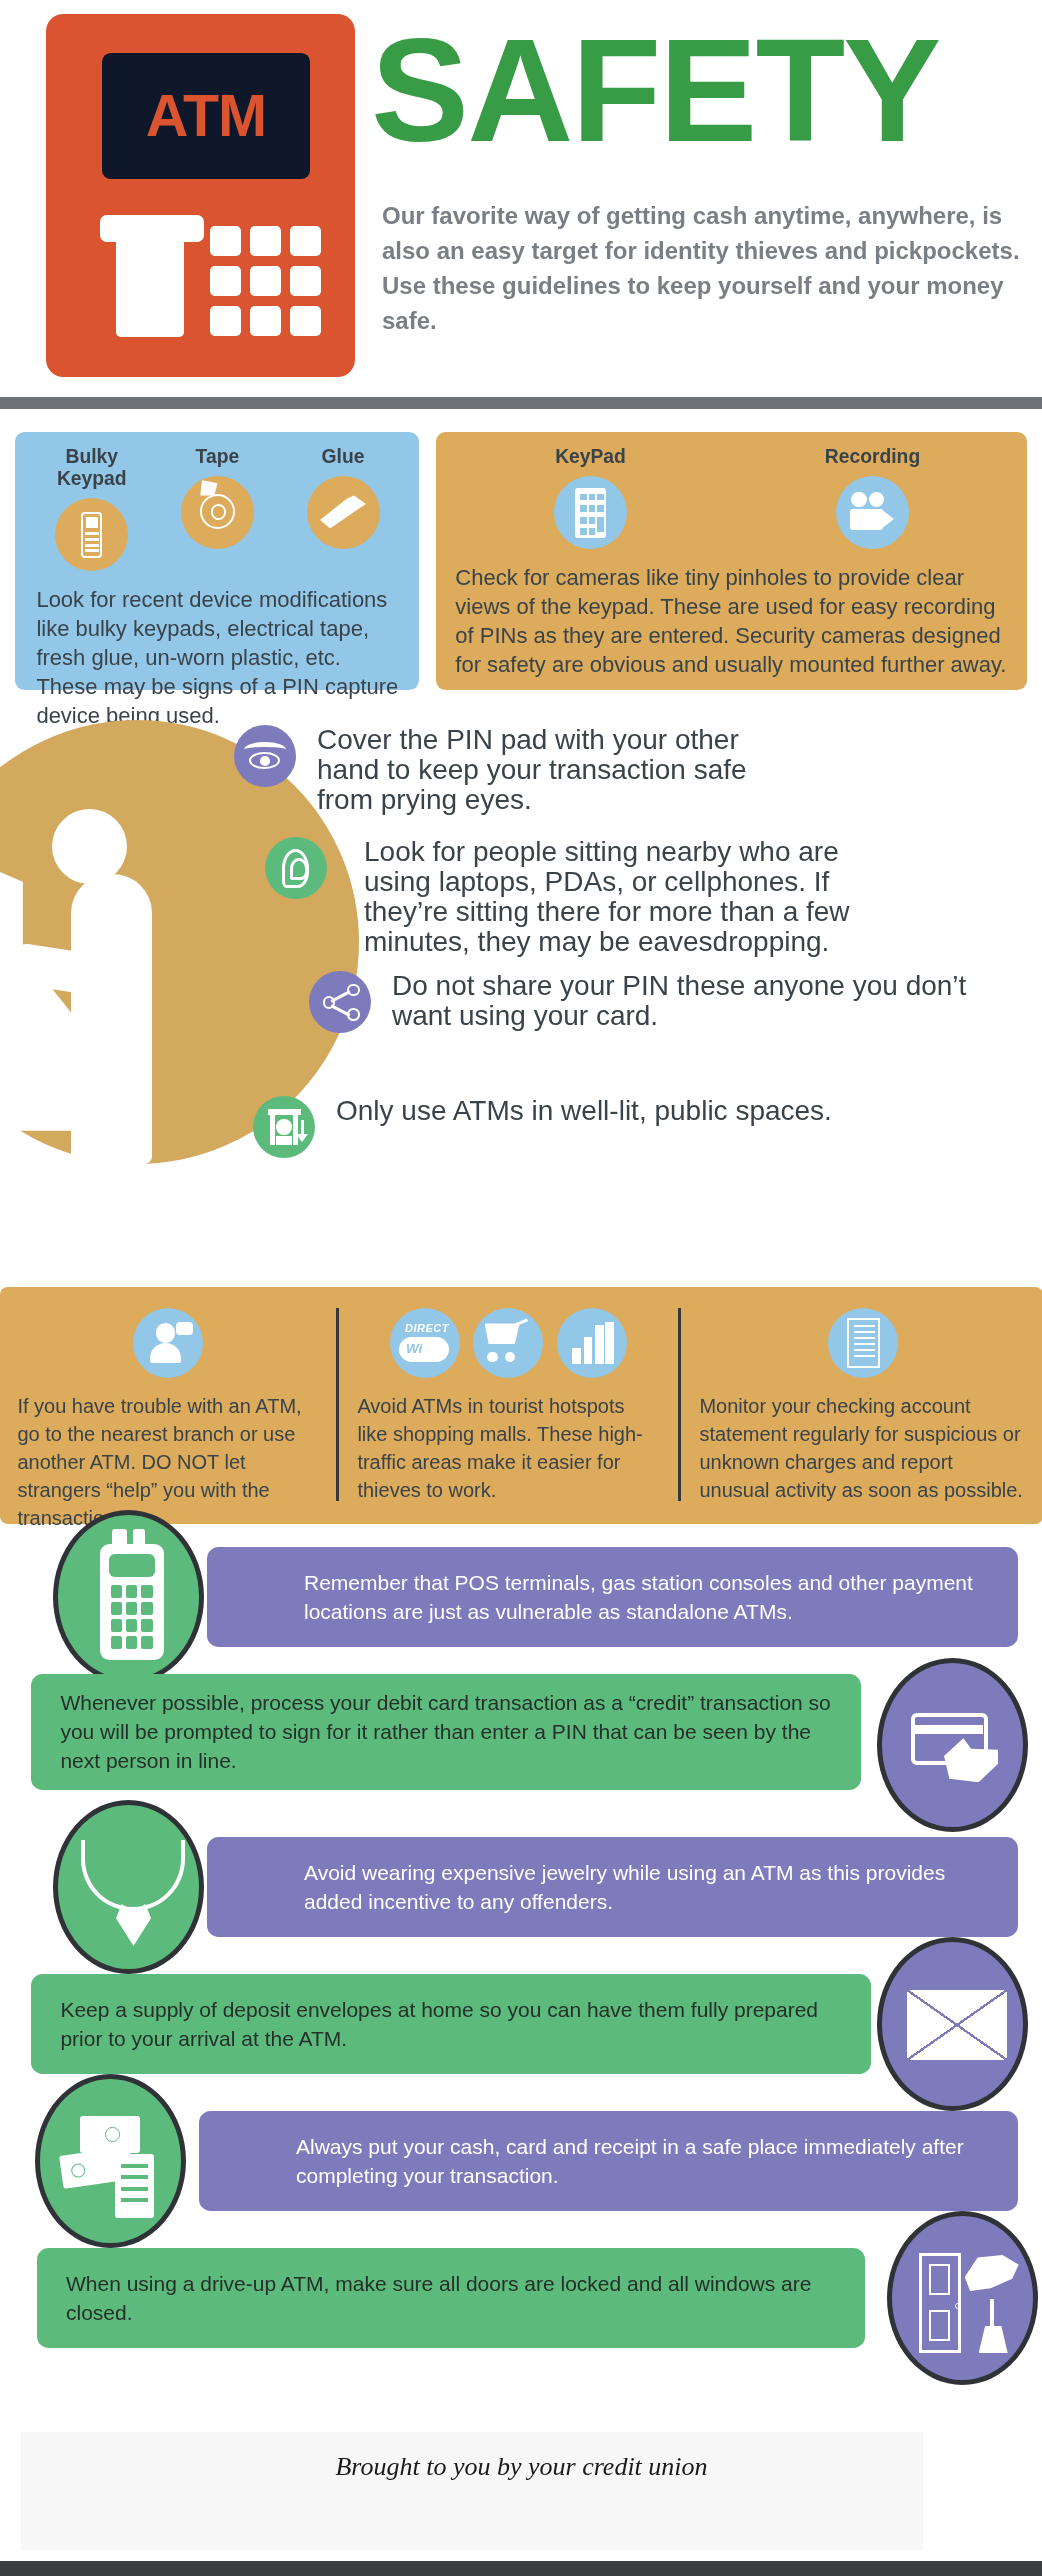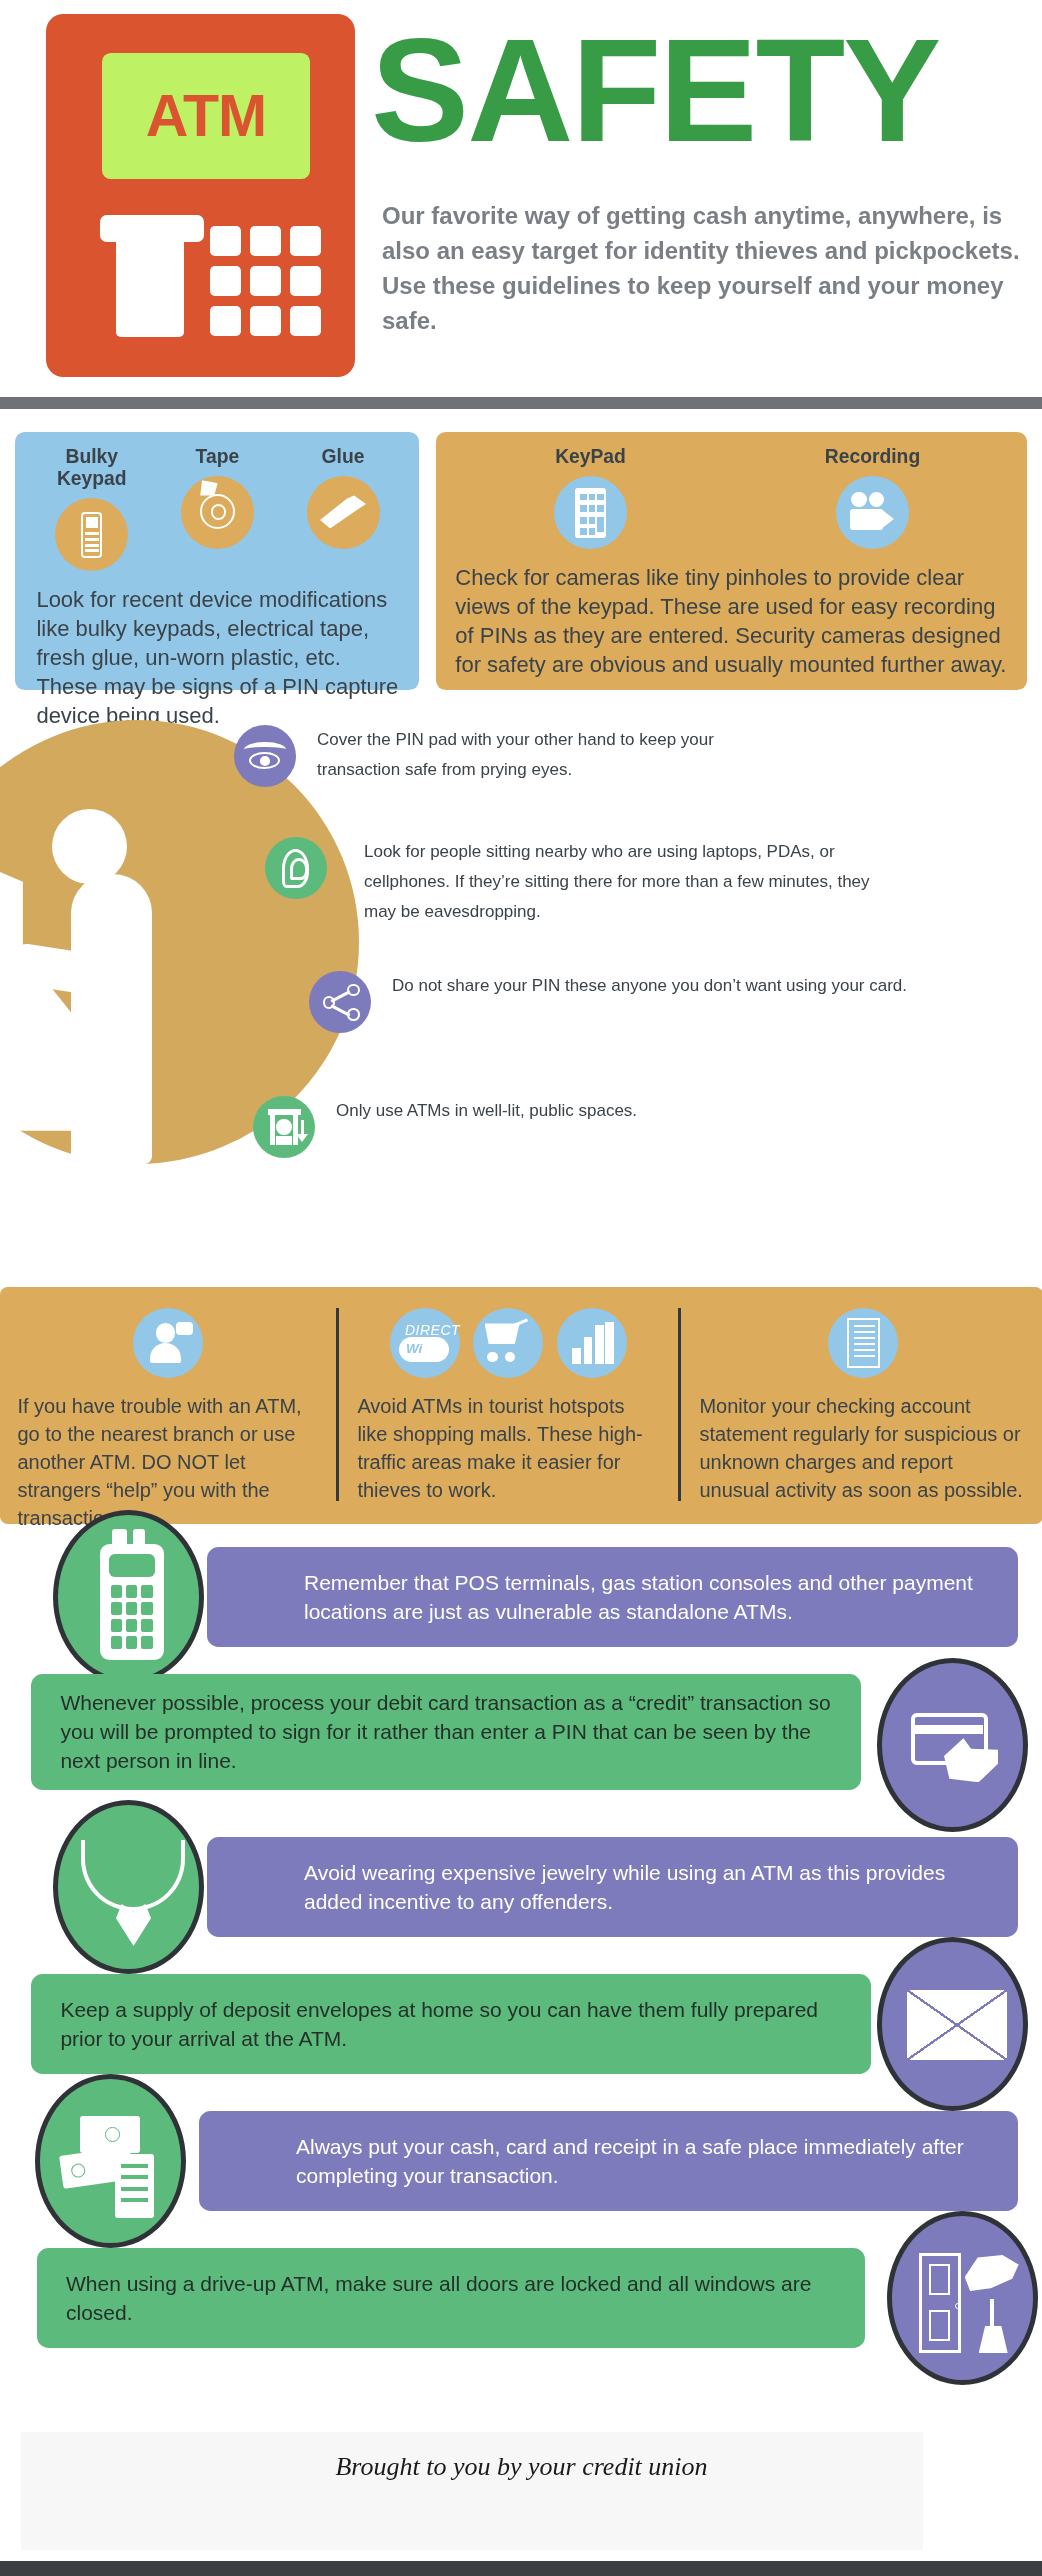--- a/index.html
+++ b/index.html
@@ -5,21 +5,21 @@
   *{box-sizing:border-box;margin:0;padding:0}
   html,body{width:1043px;height:2576px;background:#ffffff;
     font-family:"Liberation Sans",sans-serif;}
   #page{position:relative;width:1043px;height:2576px;overflow:hidden;background:#fff;}
 
   
   #header{position:absolute;left:0;top:0;width:1043px;height:386px;}
   #atm-logo{position:absolute;left:46px;top:13.5px;width:309px;height:363px;
     background:#d9542f;border-radius:17.4px;}
   #atm-screen{position:absolute;left:56px;top:39px;width:208px;height:126px;
-    background:#bef264;border-radius:8.7px;display:flex;align-items:center;justify-content:center;}
+    background:#0f172a;border-radius:8.7px;display:flex;align-items:center;justify-content:center;}
   #atm-screen span{color:#d9542f;font-weight:bold;font-size:59px;letter-spacing:-1px;
     font-family:"Liberation Sans",sans-serif;}
   #atm-slot{position:absolute;left:54px;top:201px;width:104px;height:27px;background:#fff;border-radius:6.8px;}
   #atm-card{position:absolute;left:70px;top:220px;width:68px;height:103px;background:#fff;border-radius:4.8px;}
   #atm-keys{position:absolute;left:164px;top:212px;width:111px;height:111px;
     display:grid;grid-template-columns:repeat(3,1fr);grid-template-rows:repeat(3,1fr);gap:9.7px;}
   #atm-keys i{background:#fff;border-radius:4.8px;display:block;}
 
   #title{position:absolute;left:371px;top:17.4px;font-size:147px;line-height:147px;
     font-weight:bold;color:#389c47;letter-spacing:-1.9px;}
@@ -72,21 +72,21 @@
   #atm-body{position:absolute;left:0px;top:92px;width:174px;height:319px;background:#fff;
     clip-path:polygon(0 0,45% 0,45% 18%,62% 22%,62% 44%,100% 70%,100% 100%,0 100%);}
   #person-head{position:absolute;left:137px;top:89px;width:75px;height:75px;border-radius:50%;background:#fff;}
   #person-torso{position:absolute;left:156px;top:154px;width:81px;height:290px;background:#fff;
     border-radius:39px 39px 7.7px 7.7px;}
   #person-arm{position:absolute;left:92px;top:228px;width:91px;height:41px;background:#fff;
     border-radius:19.3px;transform:rotate(9deg);}
 
   .tip{position:absolute;display:flex;align-items:flex-start;}
   .tip .bub{width:62px;height:62px;border-radius:50%;flex:0 0 62px;position:relative;}
-  .tip .txt{margin-left:21px;font-size:17px;line-height:30px;color:#3a4349;}
+  .tip .txt{margin-left:21px;font-size:28px;line-height:30px;color:#3a4349;}
   #tip1{left:234px;top:14.5px;width:541px;}
   #tip2{left:265px;top:127px;width:618px;gap:16px;}
   #tip3{left:309px;top:261px;width:714px;}
   #tip4{left:253px;top:386px;width:676px;}
   .bub.purple{background:#7e7bbd}.bub.green{background:#5dba7d}
 
   .ic-eye{position:absolute;left:9.7px;top:17.4px;width:42px;height:27px;}
   .ic-eye .brow{position:absolute;left:0;top:0;width:42px;height:15.4px;border-top:5.8px solid #fff;border-radius:50%;}
   .ic-eye .ball{position:absolute;left:5.8px;top:9.7px;width:31px;height:17.4px;border:2.9px solid #fff;border-radius:50% 50%;}
   .ic-eye .pup{position:absolute;left:16.4px;top:14.5px;width:9.7px;height:9.7px;border-radius:50%;background:#fff;}
@@ -119,21 +119,21 @@
   .bdiv{position:absolute;top:21px;width:2.9px;height:193px;background:#333a3f;}
   #bdiv1{left:336px}#bdiv2{left:678px}
   .bicons{display:flex;gap:13.5px;justify-content:center;margin-bottom:13.5px;}
   .bcirc{width:70px;height:70px;border-radius:50%;background:#93c7e8;position:relative;flex:0 0 70px;}
   .btext{font-size:20px;line-height:28px;color:#3a4349;}
   .ic-person{position:absolute;left:15.4px;top:15.4px;width:39px;height:41px;}
   .ic-person .hd{position:absolute;left:7.7px;top:0;width:19.3px;height:19.3px;border-radius:50%;background:#fff;}
   .ic-person .bd{position:absolute;left:1.9px;top:20px;width:31px;height:20px;background:#fff;border-radius:15.4px 15.4px 1.9px 1.9px;}
   .ic-person .bub2{position:absolute;right:-5.8px;top:-1.9px;width:17.4px;height:13.5px;background:#fff;border-radius:3.9px;}
   .ic-wifi{position:absolute;left:9.7px;top:13.5px;width:50px;height:42px;}
-  .ic-wifi .d{position:absolute;left:5.8px;top:0;font-size:14px;font-weight:normal;color:#fff;letter-spacing:0.5px;}
+  .ic-wifi .d{position:absolute;left:5.8px;top:0;font-size:11px;font-weight:bold;color:#fff;letter-spacing:0.5px;}
   .ic-wifi .c{position:absolute;left:0;top:15.4px;width:50px;height:25px;background:#fff;border-radius:12.6px;}
   .ic-wifi .w{position:absolute;left:6.8px;top:19.3px;font-size:13.5px;font-weight:bold;color:#93c7e8;}
   .ic-cart{position:absolute;left:11.6px;top:15.4px;width:46px;height:39px;}
   .ic-cart .bx{position:absolute;left:0;top:0;width:35px;height:21px;background:#fff;
     clip-path:polygon(0 0,100% 0,86% 100%,12% 100%);}
   .ic-cart .hn{position:absolute;left:29px;top:-2.9px;width:13.5px;height:2.9px;background:#fff;transform:rotate(-22deg);}
   .ic-cart .w1,.ic-cart .w2{position:absolute;bottom:0;width:10.6px;height:10.6px;border-radius:50%;background:#fff;}
   .ic-cart .w1{left:2.9px}.ic-cart .w2{left:20px}
   .ic-chart{position:absolute;left:13.5px;top:13.5px;width:42px;height:42px;}
   .ic-chart b{position:absolute;bottom:0;width:8.7px;background:#fff;display:block;}

